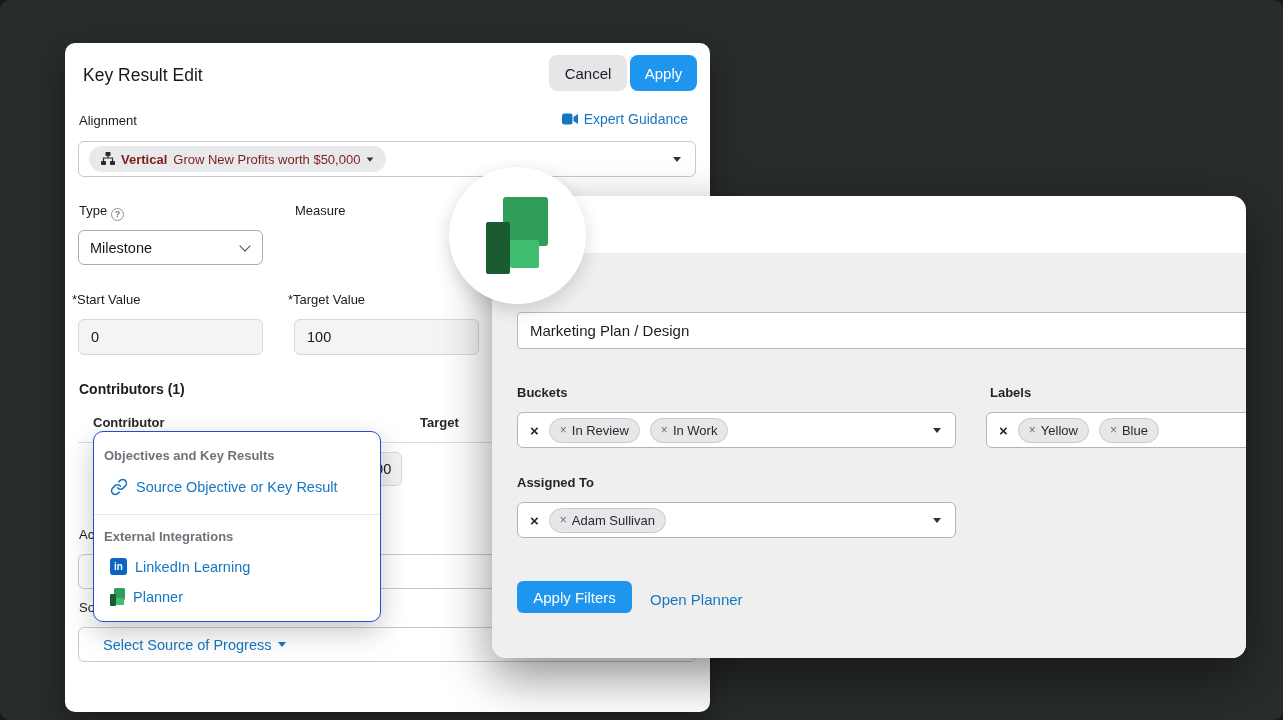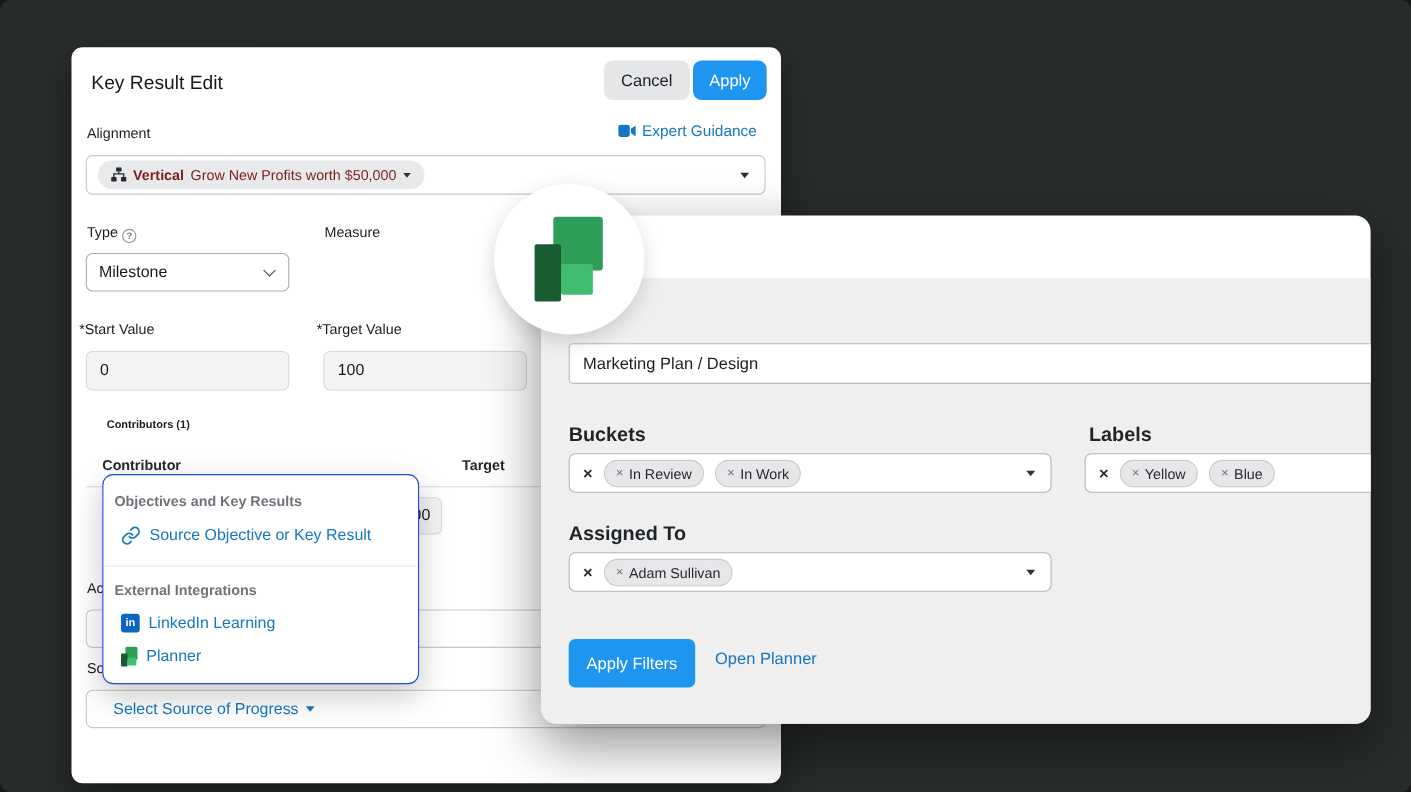--- a/index.html
+++ b/index.html
@@ -9,21 +9,21 @@
 
   
   .krm { position:absolute; left:65px; top:43px; width:645px; height:669px; background:#fff;
          border-radius:10px; box-shadow:0 12px 32px rgba(0,0,0,.38); z-index:10; }
   .krm-title { position:absolute; left:18px; top:22px; font-size:17.5px; font-weight:400; color:#16191c; }
   .btn { position:absolute; border:none; border-radius:8px; font-size:15px; font-family:inherit;
          display:flex; align-items:center; justify-content:center; cursor:pointer; }
   .btn-gray { background:#e5e6e8; color:#1b1e21; }
   .btn-blue { background:var(--accent-blue,#1e96f0); color:#fff; }
   .lbl { position:absolute; font-size:13px; color:#191d20; white-space:nowrap; }
-  .lbl-bold { font-weight:700; font-size:10px;margin-left:18px; }
+  .lbl-bold { font-weight:700; font-size:14px; }
   .guidance { position:absolute; right:22px; top:68px; display:flex; align-items:center; gap:6px;
               color:var(--link-blue,#1577c2); font-size:14px; cursor:pointer; text-decoration:none; }
   .alignment-select { position:absolute; left:13px; top:98px; width:618px; height:36px;
         border:1px solid #c8c9cb; border-radius:6px; background:#fff; display:flex; align-items:center; }
   .align-pill { margin-left:10px; height:26px; background:#e8e9ea; border-radius:14px; padding:0 12px;
         display:flex; align-items:center; gap:6px; font-size:13px; color:#7f1d1d; }
   .tri { width:0; height:0; border-left:4px solid transparent; border-right:4px solid transparent;
          border-top:5px solid #2e3236; display:inline-block; }
   .tri-blue { border-top-color:var(--link-blue,#1577c2); }
   .select-caret { position:absolute; right:14px; top:15px; }
@@ -61,30 +61,30 @@
   
   .prm { position:absolute; left:492px; top:196px; width:754px; height:462px; background:#fff;
          border-radius:14px; box-shadow:0 18px 50px rgba(0,0,0,.45); z-index:20; overflow:hidden; }
   .prm-header { position:absolute; left:0; top:0; width:100%; height:57px; background:#fff;
                 border-bottom:1px solid #e8e8e8; display:flex; align-items:center; padding-left:105px; }
   .prm-title { font-size:17.5px; font-weight:400; color:#1b1e21; }
   .prm-body { position:absolute; left:0; top:57px; width:100%; height:405px; background:var(--body-gray,#efefef); }
   .task-input { position:absolute; left:25px; top:59px; width:733px; height:37px; background:#fff;
                 border:1px solid #b9babc; border-radius:4px; display:flex; align-items:center;
                 padding-left:12px; font-size:15px; color:#1b1e21; }
-  .plbl { position:absolute; font-size:18px; font-weight:600; color:#1f2428; }
+  .plbl { position:absolute; font-size:13px; font-weight:600; color:#1f2428; }
   .multiselect { position:absolute; height:36px; background:#fff; border:1px solid #b4b5b7; border-radius:6px;
                  display:flex; align-items:center; gap:10px; padding:0 14px 0 12px; }
   .clear-x { font-weight:700; font-size:15px; color:#26292d; cursor:pointer; line-height:1; }
   .pill { display:inline-flex; align-items:center; gap:5px; height:25px; padding:0 10px;
           background:#e7e7e9; border:1px solid #c9cacc; border-radius:13px; font-size:13px;
           color:#26292d; white-space:nowrap; cursor:default; }
   .pill-x { font-size:12px; color:#6b7075; cursor:pointer; line-height:1; }
   .ms-caret { margin-left:auto; }
-  .apply-filters { position:absolute; left:25px; top:328px; width:115px; height:44px; border:none;
+  .apply-filters { position:absolute; left:25px; top:328px; width:115px; height:32px; border:none;
                    border-radius:6px; background:var(--accent-blue,#1e96f0); color:#fff; font-size:15px;
                    font-family:inherit; cursor:pointer; }
   .open-planner { position:absolute; left:158px; top:328px; height:36px; display:flex; align-items:center;
                   color:var(--link-blue,#1577c2); font-size:15px; cursor:pointer; text-decoration:none; }
 
   
   .planner-badge { position:absolute; left:449px; top:167px; width:137px; height:137px; border-radius:50%;
                    background:#fff; z-index:25; box-shadow:0 6px 18px rgba(0,0,0,.15); }
   .plogo { position:absolute; left:37px; top:30px; width:63px; height:77px; }
   .plogo i { position:absolute; display:block; }

